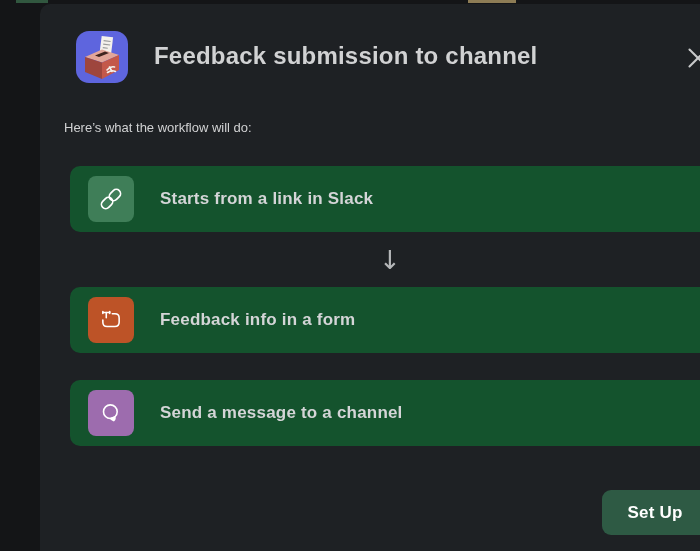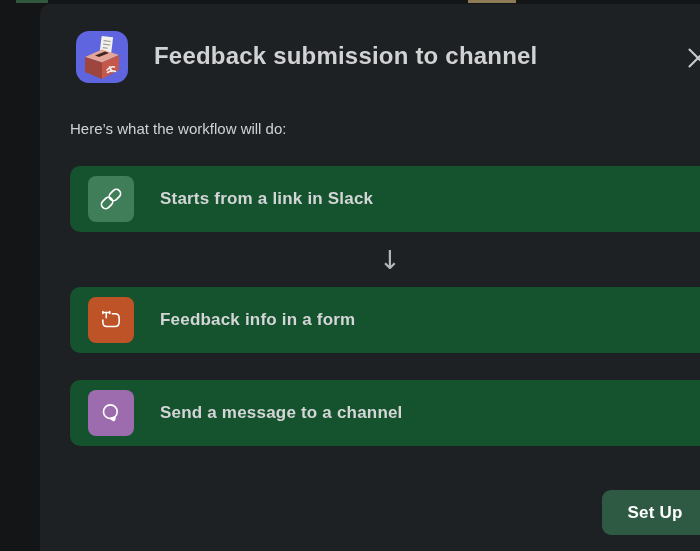--- a/index.html
+++ b/index.html
@@ -33,22 +33,22 @@
   }
   .close-btn {
     position: absolute; top: 38px; left: 640px;
     width: 36px; height: 32px;
     display: flex; align-items: center; justify-content: center;
     cursor: pointer; background: transparent; border: none;
   }
 
   
   .intro {
-    position: absolute; top: 116px; left: 30px;
-    font-size: 15px; font-weight: 400; color: #D1D2D3;
+    position: absolute; top: 116px; left: 24px;
+    font-size: 13px; font-weight: 400; color: #D1D2D3;
   }
 
   
   .card {
     position: absolute; left: 30px; width: 640px; height: 66px;
     background: #14532d; border-radius: 10px;
     display: flex; align-items: center; text-align: right;
   }
   .card-1 { top: 162px; }
   .card-2 { top: 283px; }

